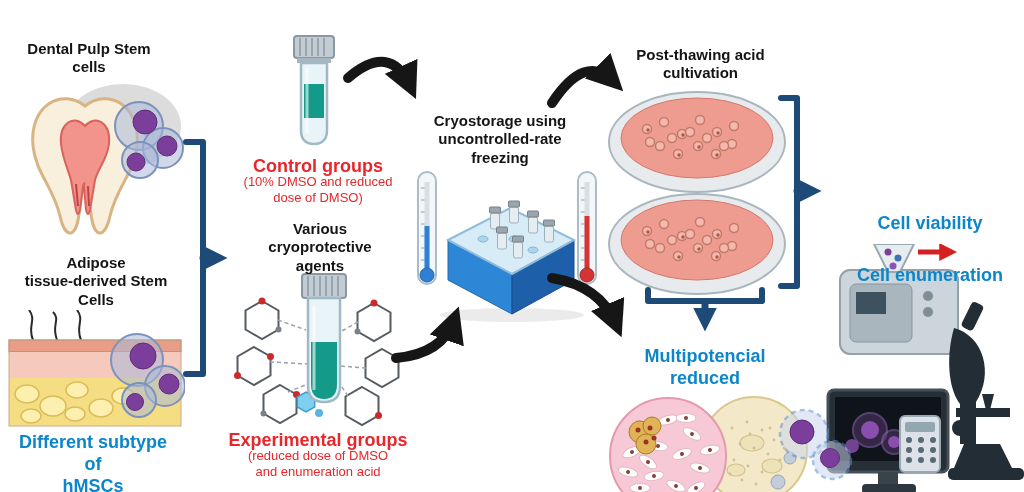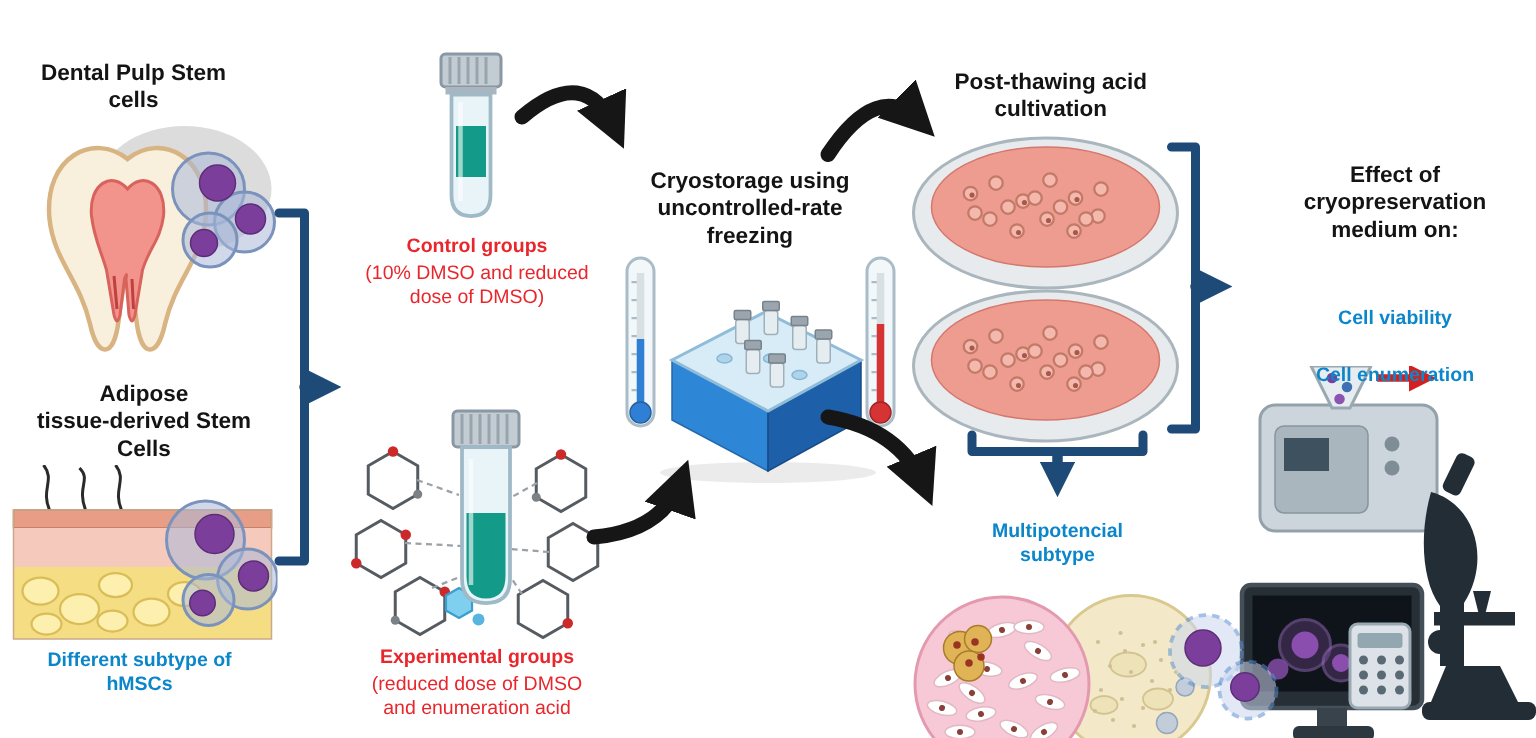--- a/index.html
+++ b/index.html
@@ -4,21 +4,21 @@
 <style>
   * { margin:0; padding:0; box-sizing:border-box; }
   html,body { background:#ffffff; font-family:"Liberation Sans", sans-serif; }
   .canvas { position:relative; width:1024px; height:492px; background:#fff; overflow:hidden;margin-top:28px; }
   .lbl { position:absolute; text-align:center; line-height:1.22; white-space:pre-line; }
   .bold { font-weight:bold; }
   .black { color:#141414; }
   .red { color:var(--red-text,#e8262b); }
   .blue { color:var(--accent-blue,#0b86ca);text-align:center; }
   .fs15 { font-size:15px; }
-  .fs13 { font-size:13px; }
+  .fs13 { font-size:18px; }
   .fs12 { font-size:13px; }
   .art { position:absolute; }
   .overlay { position:absolute; left:0; top:0; pointer-events:none; }
   .flow { fill:none; stroke:var(--arrow-black,#161616); stroke-width:10; stroke-linecap:round; }
   .bracket { fill:none; stroke:var(--bracket-navy,#1e4a78); stroke-width:6; stroke-linecap:round; stroke-linejoin:round; }
   .barrow { fill:none; stroke:var(--bracket-navy,#1e4a78); stroke-width:7; stroke-linecap:round; }
   .liquid { fill:var(--liquid-teal,#149a88); }
   .dish-media { fill:var(--dish-pink,#ef9c90); stroke:#d4776c; }
   .stain-pink { fill:var(--stain-pink,#f7c9d6); stroke:#e39aae; }
   .stain-yellow { fill:var(--stain-yellow,#f3e9c8); stroke:#d9c98e; }
@@ -398,43 +398,43 @@
 tissue-derived Stem
 Cells</div>
 
   <div class="lbl bold blue fs13" style="left:10px;top:404px;width:166px">Different subtype of
 hMSCs</div>
 
   <div class="lbl bold red fs13" style="left:232px;top:128px;width:172px">Control groups</div>
   <div class="lbl red fs12" style="left:226px;top:146px;width:184px">(10% DMSO and reduced
 dose of DMSO)</div>
 
+  <div class="lbl bold black fs15" style="left:240px;top:192px;width:160px">Various
+cryoprotective
+agents</div>
 
   <div class="lbl bold red fs13" style="left:228px;top:402px;width:180px">Experimental groups</div>
   <div class="lbl red fs12" style="left:220px;top:420px;width:196px">(reduced dose of DMSO
 and enumeration acid</div>
 
   <div class="lbl bold black fs15" style="left:415px;top:84px;width:170px">Cryostorage using
 uncontrolled-rate
 freezing</div>
 
   <div class="lbl bold black fs15" style="left:608px;top:18px;width:185px">Post-thawing acid
 cultivation</div>
 
-  <div class="lbl bold black fs15" style="left:843px;top:80px;width:174px">Effect of
-cryopreservation
-medium on:</div>
 
   <div class="lbl bold blue fs13" style="left:843px;top:156px;width:174px;line-height:1.45">
     <div>Cell viability</div>
     <div>Cell enumeration</div>
   </div>
 
   <div class="lbl bold blue fs13" style="left:640px;top:318px;width:130px">Multipotencial
-subtype</div>
+reduced</div>
 
   <svg class="overlay" width="1024" height="492" viewBox="0 0 1024 492">
     <defs>
       <marker id="ahb" viewBox="0 0 10 10" refX="6" refY="5" markerWidth="3.6" markerHeight="3.6" orient="auto">
         <path d="M0,0 L10,5 L0,10 Z" style="fill:var(--arrow-black,#161616)"></path>
       </marker>
       <marker id="ahn" viewBox="0 0 10 10" refX="6" refY="5" markerWidth="3.4" markerHeight="3.4" orient="auto">
         <path d="M0,0 L10,5 L0,10 Z" style="fill:var(--bracket-navy,#1e4a78)"></path>
       </marker>
     </defs>

